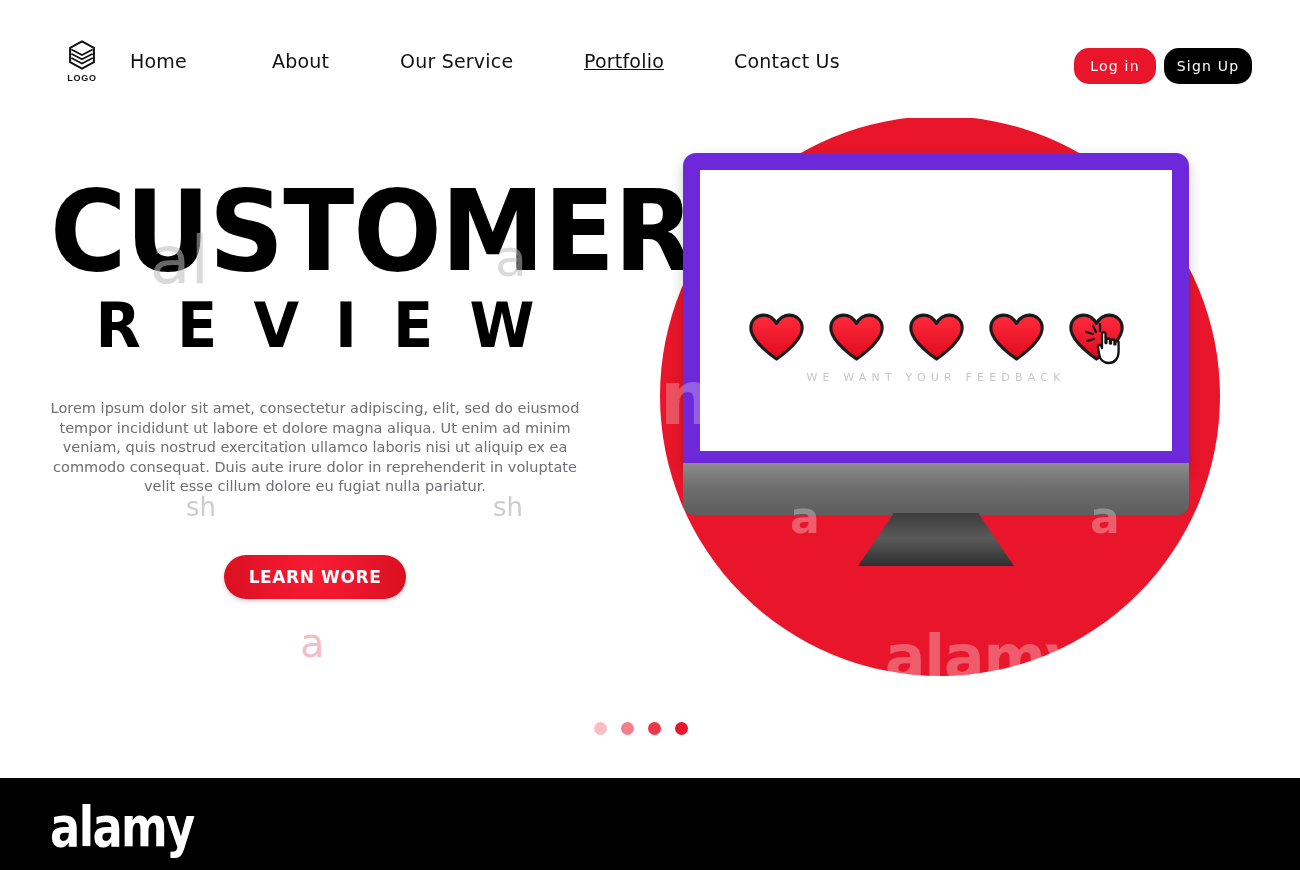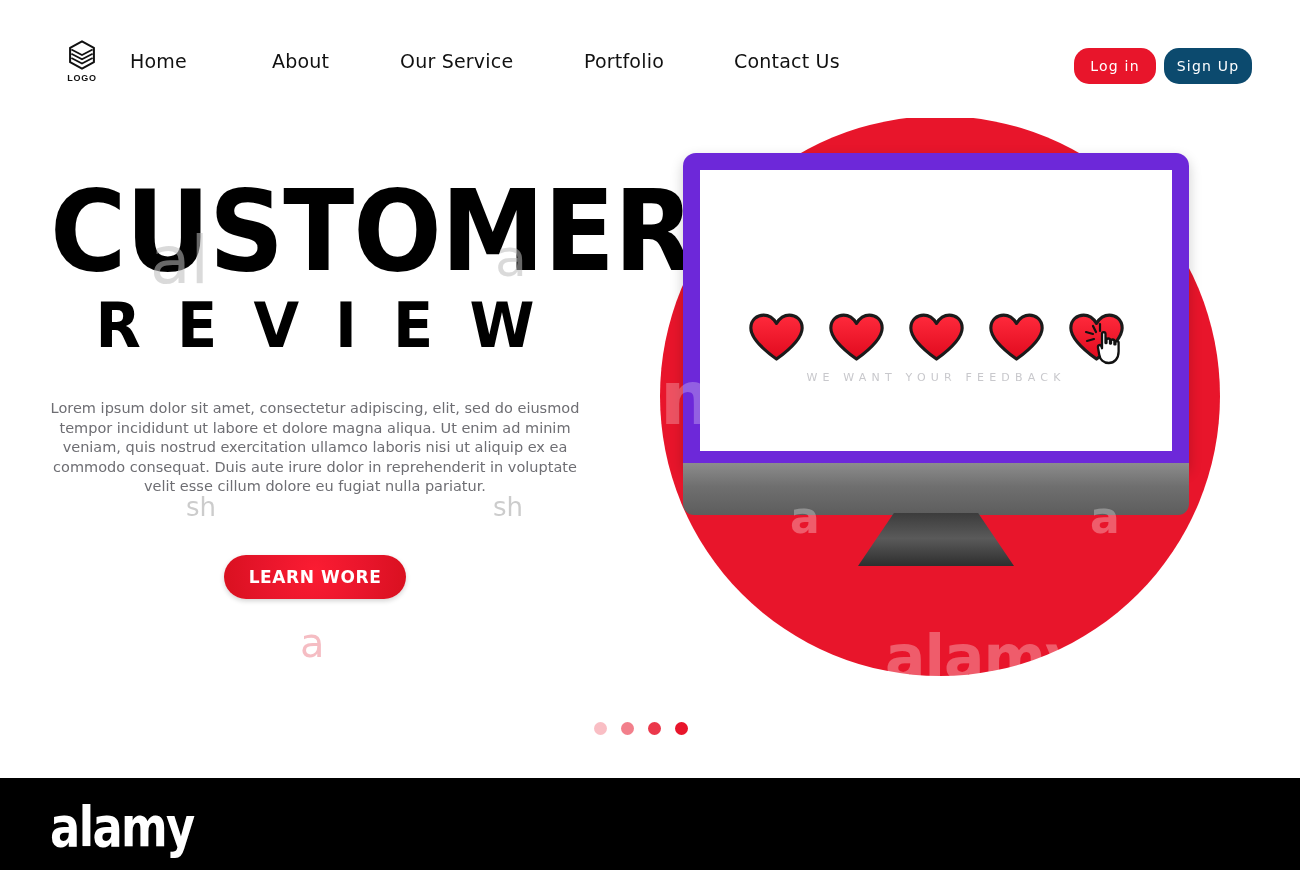--- a/index.html
+++ b/index.html
@@ -27,32 +27,32 @@
   }
   .nav { position:absolute; left:130px; top:50px; display:flex; align-items:center; }
   .nav-link {
     font-size:19px; color:#111; letter-spacing:.2px;
     text-decoration:none; white-space:nowrap; cursor:pointer;
     font-family:"DejaVu Sans", sans-serif;
   }
   .nav-link:nth-child(1){ width:142px; }
   .nav-link:nth-child(2){ width:128px; }
   .nav-link:nth-child(3){ width:184px; }
-  .nav-link:nth-child(4){ width:150px; }
+  .nav-link:nth-child(4){ width:150px;text-decoration:underline; }
   .nav-link:nth-child(5){ width:150px; }
 
   .auth { position:absolute; right:48px; top:48px; display:flex; gap:8px; }
   .btn-pill {
     height:36px; border:none; border-radius:15px;
     font-size:14px; letter-spacing:1.2px; cursor:pointer;
     font-family:"DejaVu Sans", sans-serif; color:#fff;
     display:flex; align-items:center; justify-content:center;
   }
   .btn-login { width:82px; background:#E8152B; }
-  .btn-signup { width:88px; background:#0c4a6e; }
+  .btn-signup { width:88px; background:#000000; }
 
   
   .left-col { position:absolute; left:30px; top:180px; width:570px; text-align:center; }
   .title-main {
     font-family:"DejaVu Sans", sans-serif;
     font-weight:bold; font-size:112px; line-height:.92;
     letter-spacing:-1px; color:#000;
     transform:scaleX(.93); transform-origin:center;
   }
   .title-sub {

